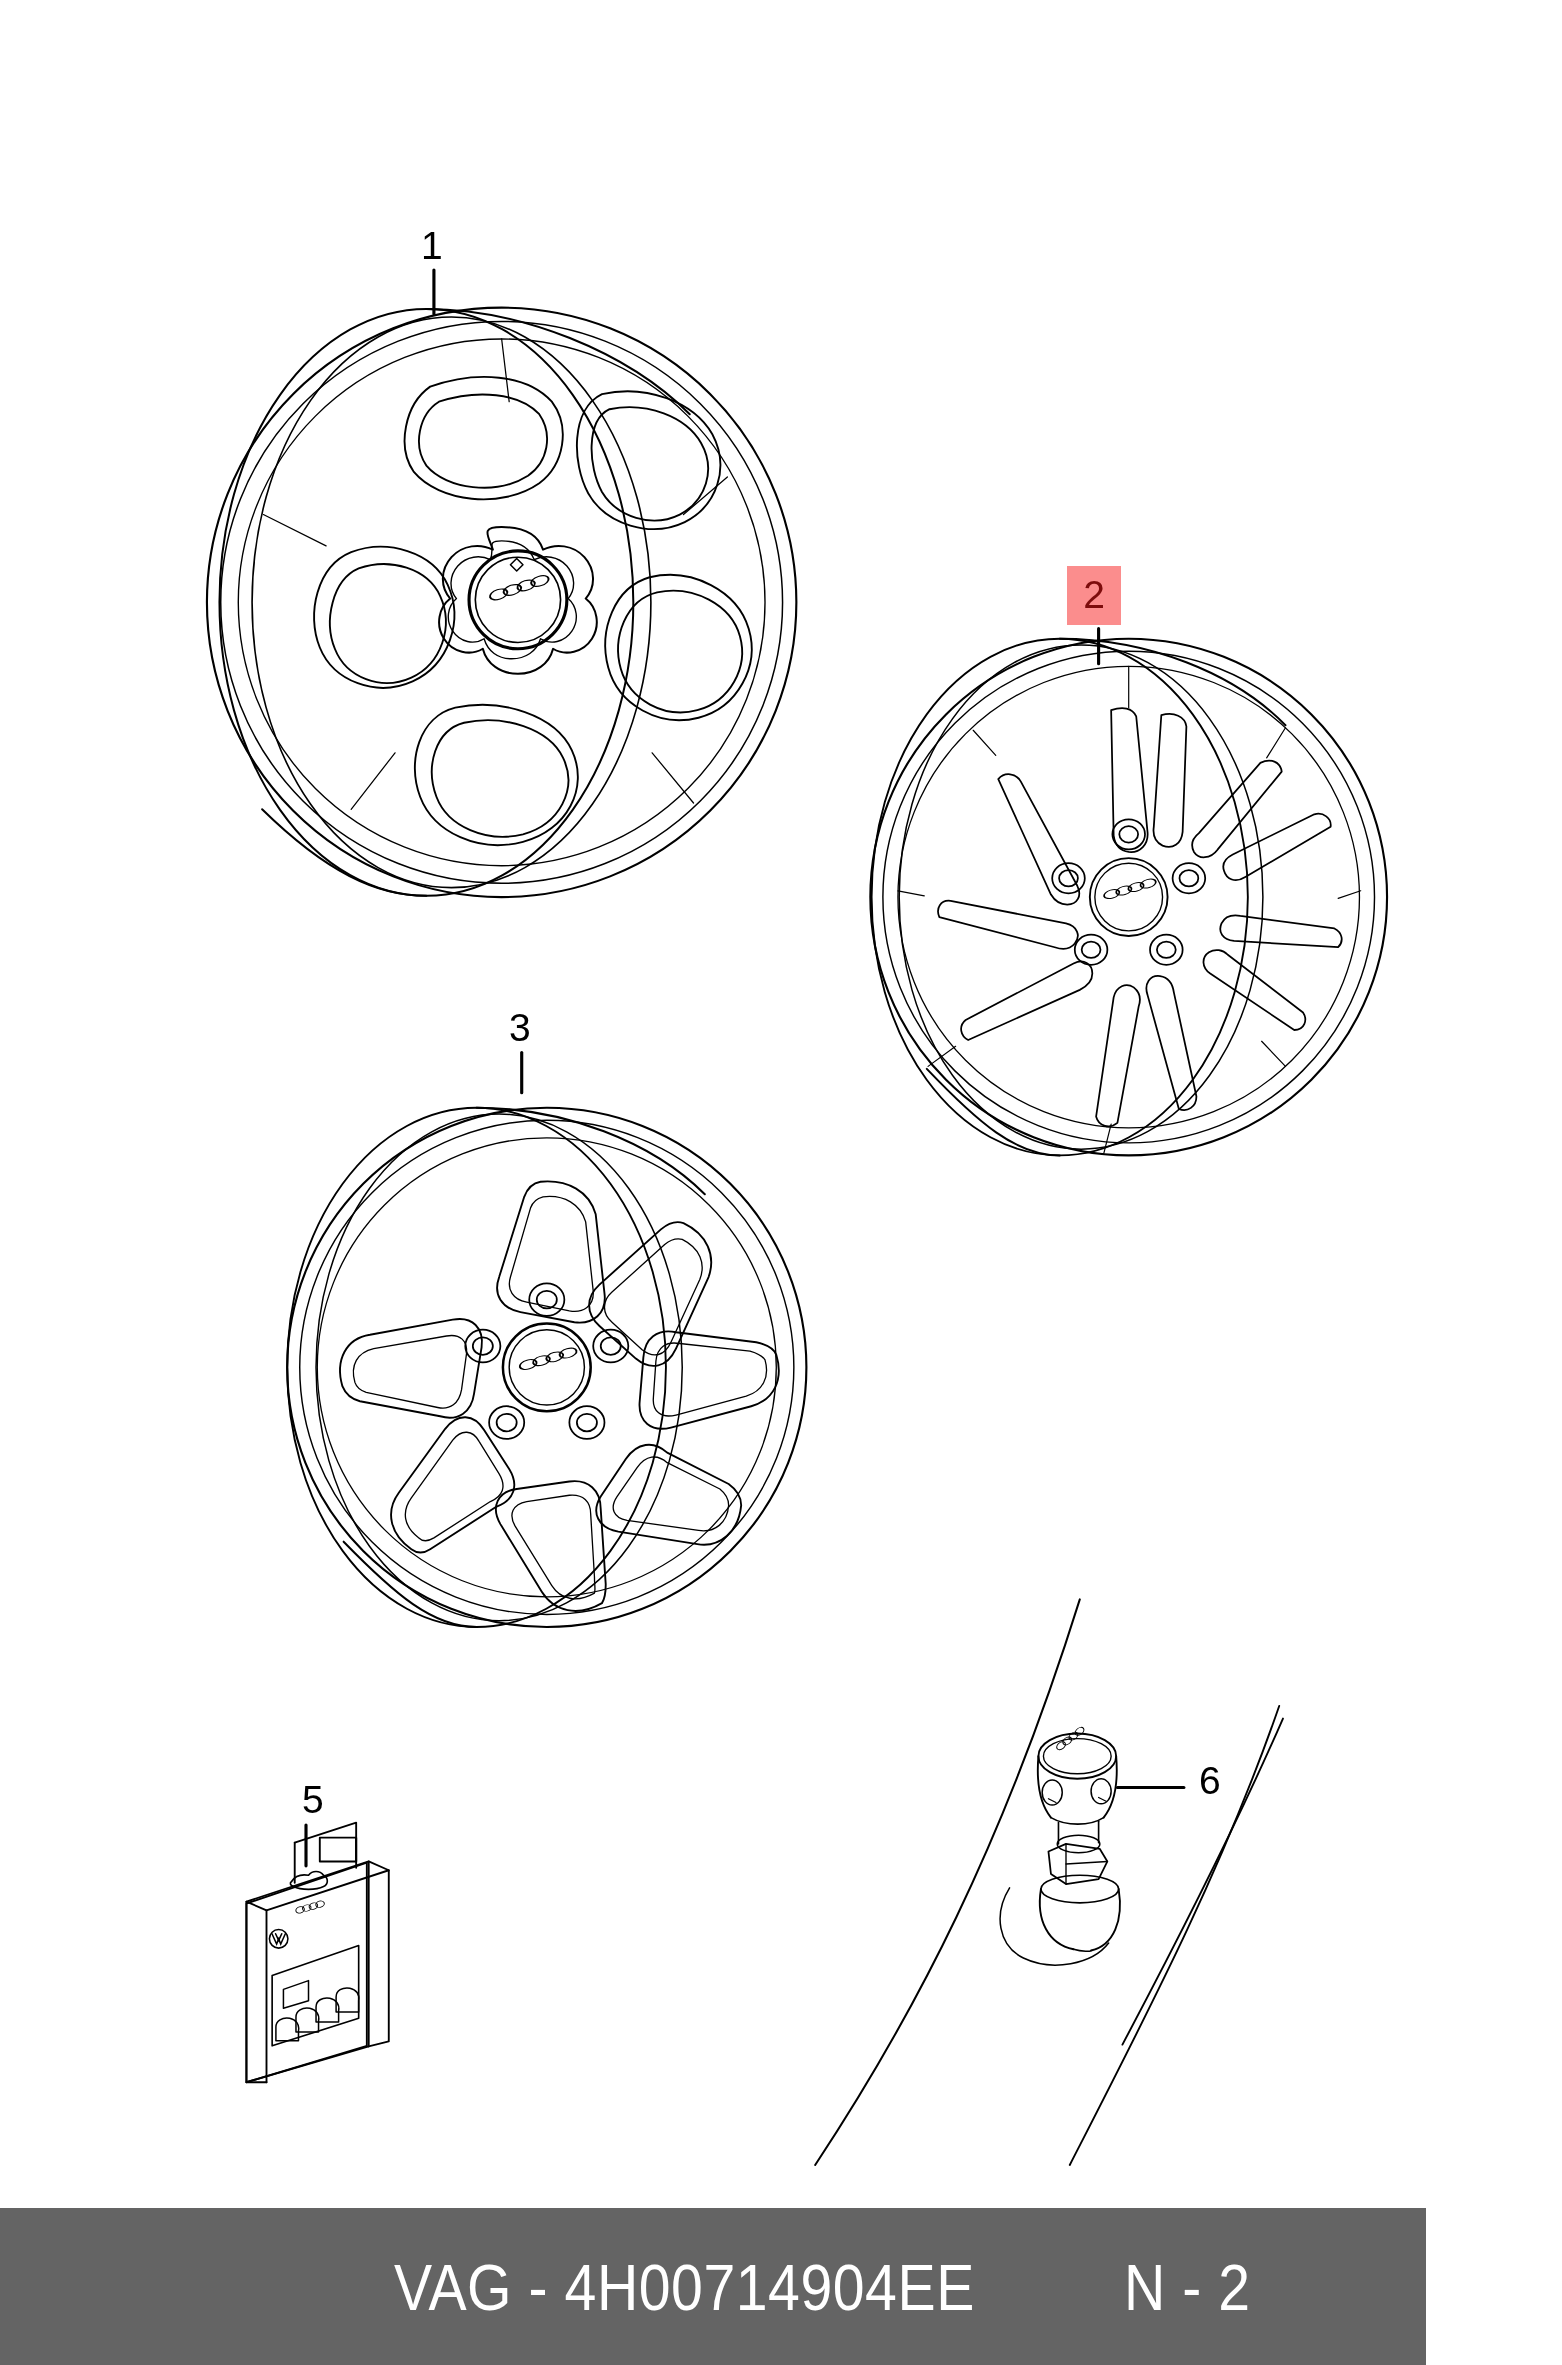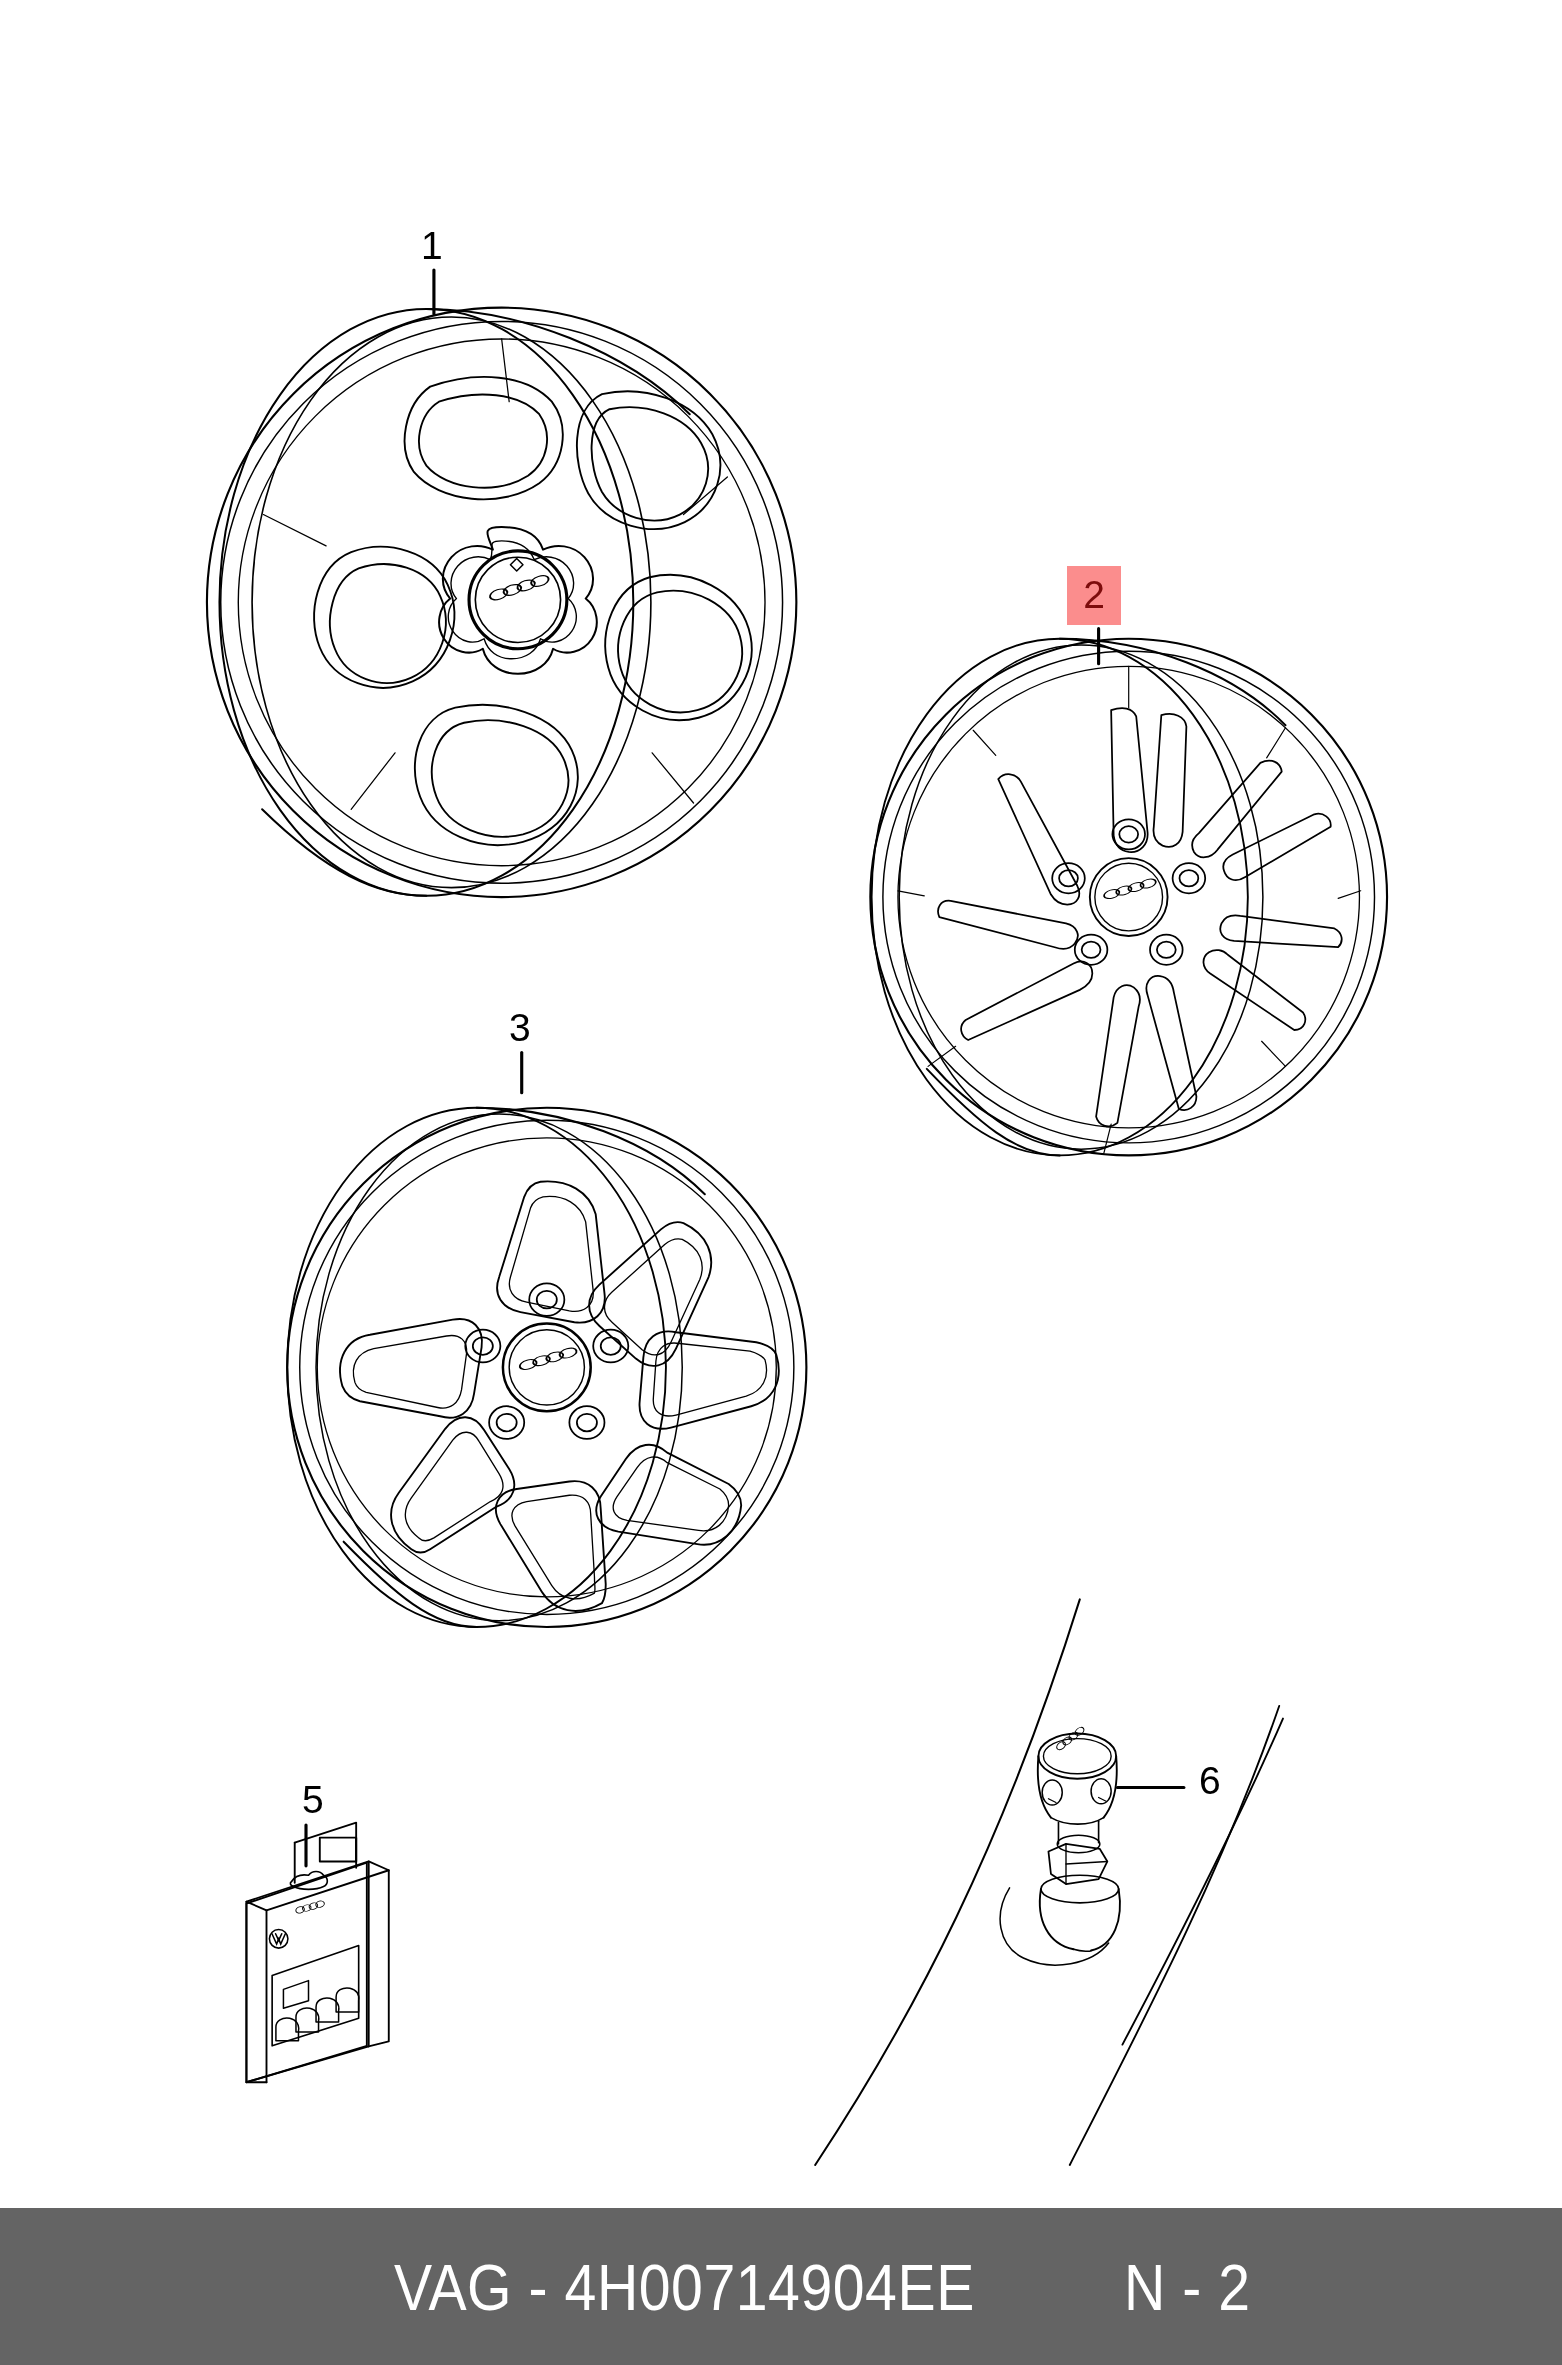--- a/index.html
+++ b/index.html
@@ -42,21 +42,21 @@
   .callout.highlighted {
     background: #fb8d8d;
     color: #7d0c0c;
     padding: 8.8px 16.3px 11.3px 16.3px;
   }
   
   #footer-bar {
     position: absolute;
     left: 0;
     bottom: 0;
-    width: 1562px;
+    width: 1426px;
     height: 158px;
     background: #646464;
     display: flex;
     align-items: center;
   }
   #footer-inner {
     display: flex;
     align-items: baseline;
     margin-left: 394px;
     color: #ffffff;

